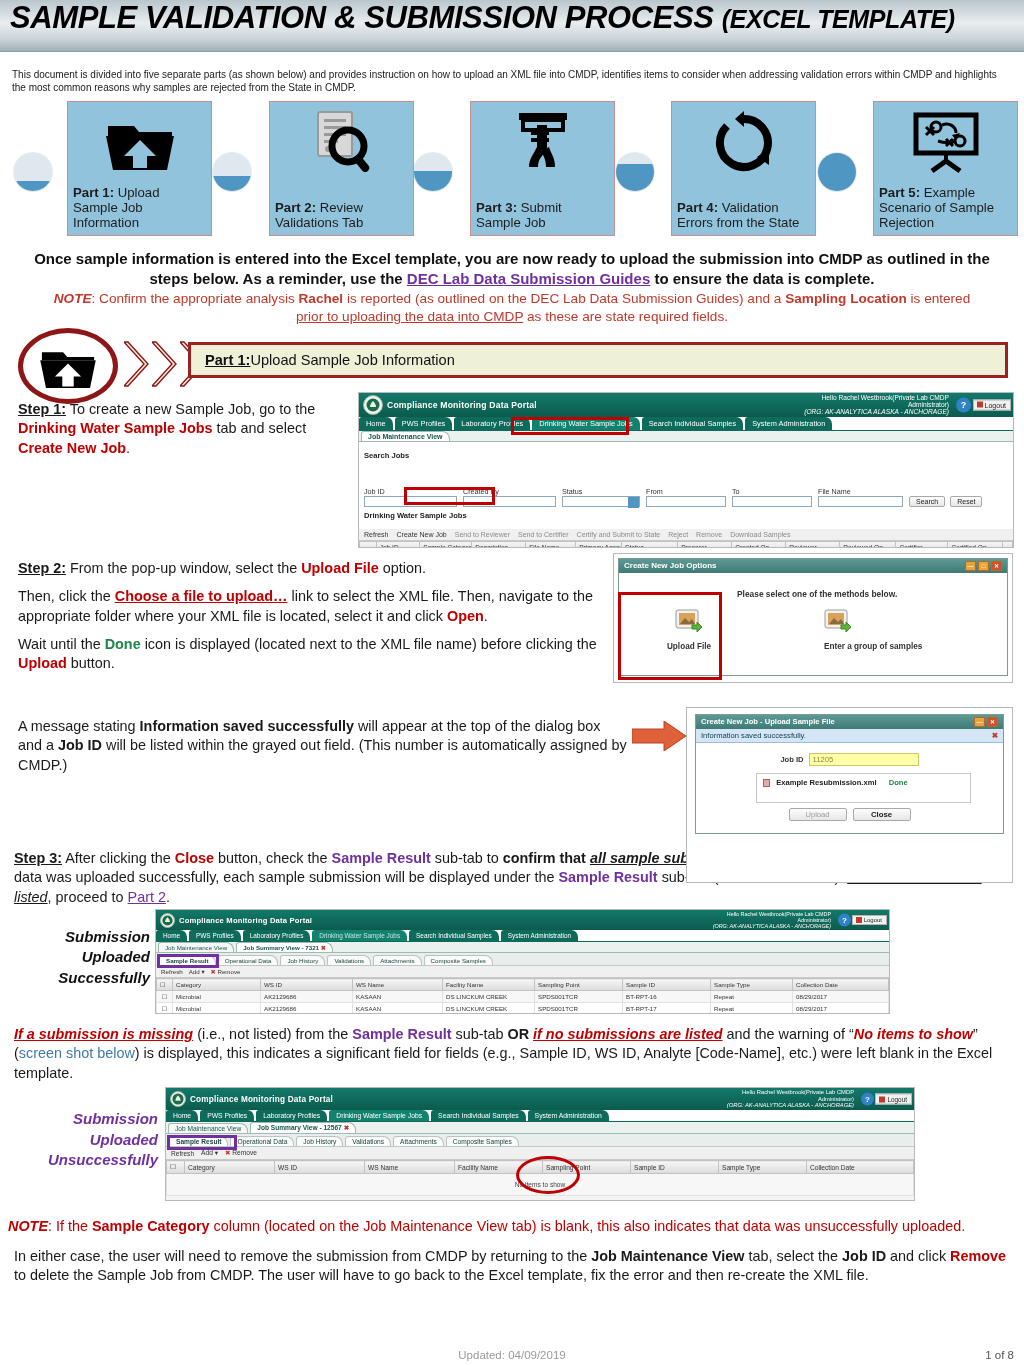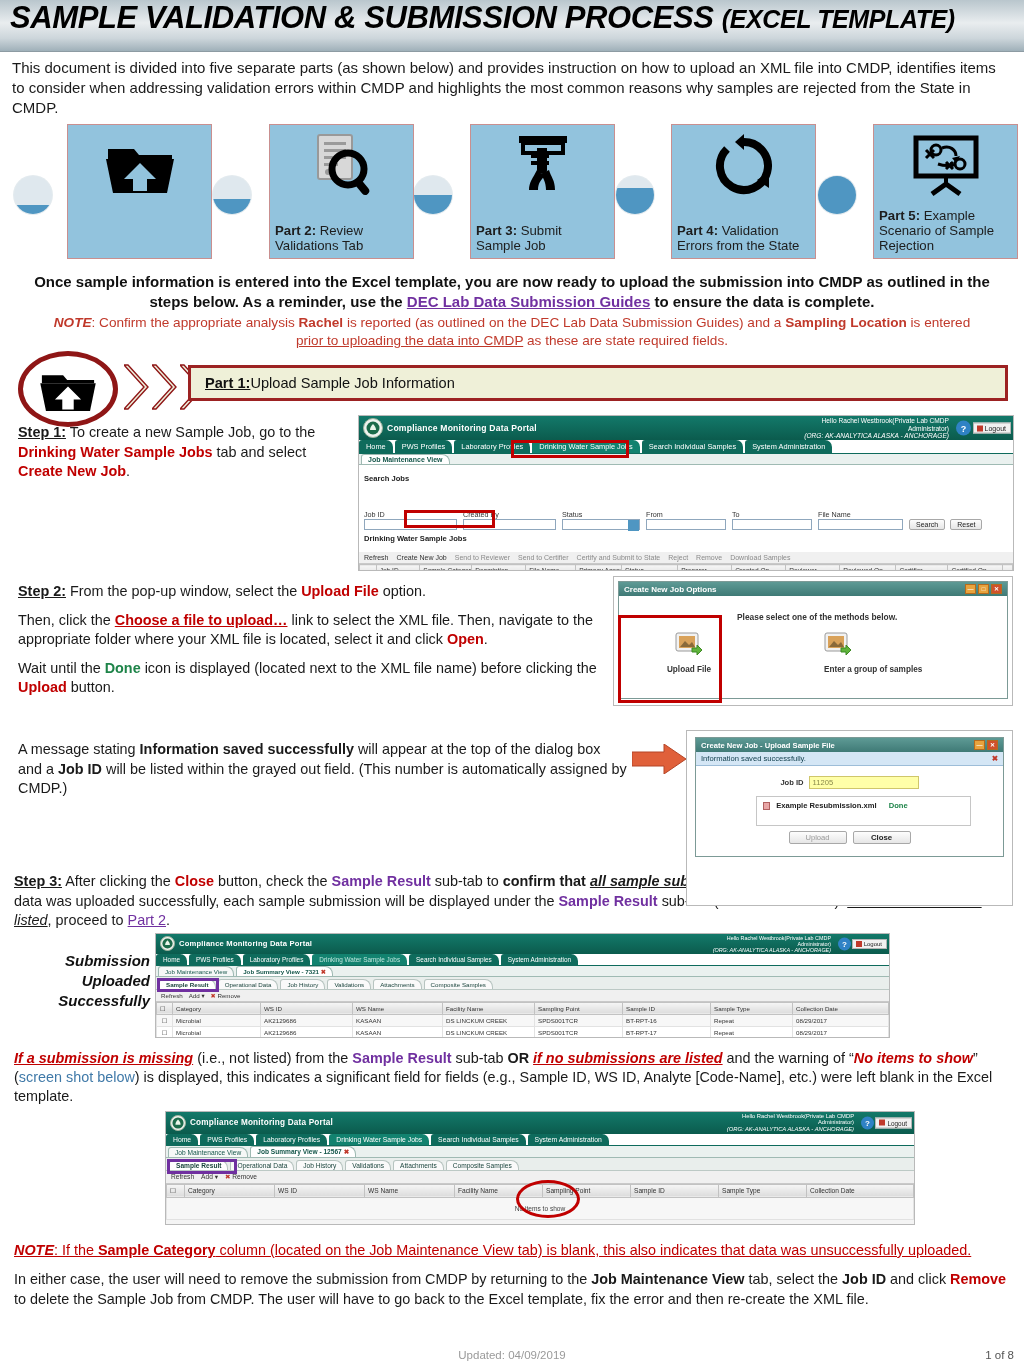--- a/index.html
+++ b/index.html
@@ -25,22 +25,22 @@
     margin:0; padding:0 10px;
     font-size:31px; font-weight:bold; font-style:italic;
     letter-spacing:-0.4px;
     white-space:nowrap;
     font-family:"Liberation Sans", sans-serif;
   }
   .title-banner h1 .small{ font-size:25px; }
 
   
   .intro{
-    padding:6px 12px 2px 12px;
-    font-size:15px; line-height:1.34;
+    padding:16px 12px 2px 12px;
+    font-size:10px; line-height:1.34;
     color:#1a1a1a;
   }
 
   
   .parts{
     position:relative;
     height:142px;
     margin-top:4px;
   }
   .part-card{
@@ -327,20 +327,23 @@
       <i style="height:100%"></i>
     </div>
 
   <div class="part-card" style="left:67px;">
     <div class="part-icon">
       <svg width="76" height="62" viewBox="0 0 76 62">
           <path d="M6 14h26l5 6h33v4H6z" fill="#000"></path>
           <path d="M4 24h68l-7 34H11z" fill="#000"></path>
           <path d="M38 28l16 16h-9v12h-14V44h-9z" fill="#92c3dd"></path>
         </svg>
+    </div>
+    <div class="part-label">
+      <b>Part 1:</b><span> Upload Sample Job Information</span>
     </div>
   </div>
 
   <div class="part-card" style="left:269px;">
     <div class="part-icon">
       <svg width="76" height="66" viewBox="0 0 76 66">
         <rect x="14" y="2" width="34" height="44" rx="2" fill="#d8d8d8" stroke="#999" stroke-width="2"></rect>
         <g fill="#9a9a9a">
             <rect x="20" y="9" width="22" height="3"></rect>
             <rect x="20" y="16" width="22" height="3"></rect>
@@ -747,20 +750,21 @@
       </table>
     <div class="purplebox" style="left:1px;top:44px;width:62px;height:14px;"></div>
   </div>
 </div>
 
 <div class="tx" style="padding:0 14px;margin-top:6px;">
   <span class="red i u">If a submission is missing</span><span> (i.e., not listed) from the </span><span class="purple">Sample Result</span><span> sub-tab </span><b>OR</b><span> </span><span class="red i u">if no submissions are listed</span><span> and the warning of “</span><b class="red i">No items to show</b><span>” (</span><span class="blue">screen shot below</span><span>) is displayed, this indicates a significant field for fields (e.g., Sample ID, WS ID, Analyte [Code-Name], etc.) were left blank in the Excel template.</span>
 </div>
 
 <div style="position:relative;height:120px;margin-top:4px;">
+  <div class="side-label" style="position:absolute;left:40px;top:22px;width:118px;color:#7030a0;">Submission Uploaded Unsuccessfully</div>
 
   <div class="shot" style="position:absolute;left:165px;top:0;width:750px;height:114px;font-size:6.8px;">
     <div class="cmdp-head" style="height:22px;font-size:8.2px;">
       <div class="cmdp-logo" style="width:16px;height:16px;">
         <svg width="12" height="12" viewBox="0 0 14 14">
             <circle cx="7" cy="7" r="6.5" fill="#1c6b4a"></circle>
             <path d="M7 3c2 2 3 4 3 6H4c0-2 1-4 3-6z" fill="#eaf5ea"></path>
           </svg>
       </div>
       <div class="cmdp-title">Compliance Monitoring Data Portal</div>
@@ -816,21 +820,21 @@
       <tr>
         <td colspan="9" style="text-align:center;height:22px;color:#444;">No items to show</td>
       </tr>
     </tbody>
       </table>
     <div class="purplebox" style="left:1px;top:47px;width:70px;height:15px;"></div>
     <div class="ellipse" style="left:350px;top:68px;width:64px;height:38px;"></div>
   </div>
 </div>
 
-<div class="tx" style="padding:0 14px;margin-top:10px;color:#c00000;text-decoration:underline;">
+<div class="tx" style="padding:0 8px;margin-top:10px;color:#c00000;">
   <i style="font-weight:bold;">NOTE</i><span>: If the </span><b>Sample Category</b><span> column (located on the Job Maintenance View tab) is blank, this also indicates that data was unsuccessfully uploaded.</span>
 </div>
 
 <div class="tx" style="padding:0 14px;margin-top:10px;">
   <span>In either case, the user will need to remove the submission from CMDP by returning to the </span><b>Job Maintenance View</b><span> tab, select the </span><b>Job ID</b><span> and click </span><span class="red">Remove</span><span> to delete the Sample Job from CMDP. The user will have to go back to the Excel template, fix the error and then re-create the XML file.</span>
 </div>
 
 <div class="footer-updated">Updated: 04/09/2019</div>
 <div class="footer-page">1 of 8</div>
 

